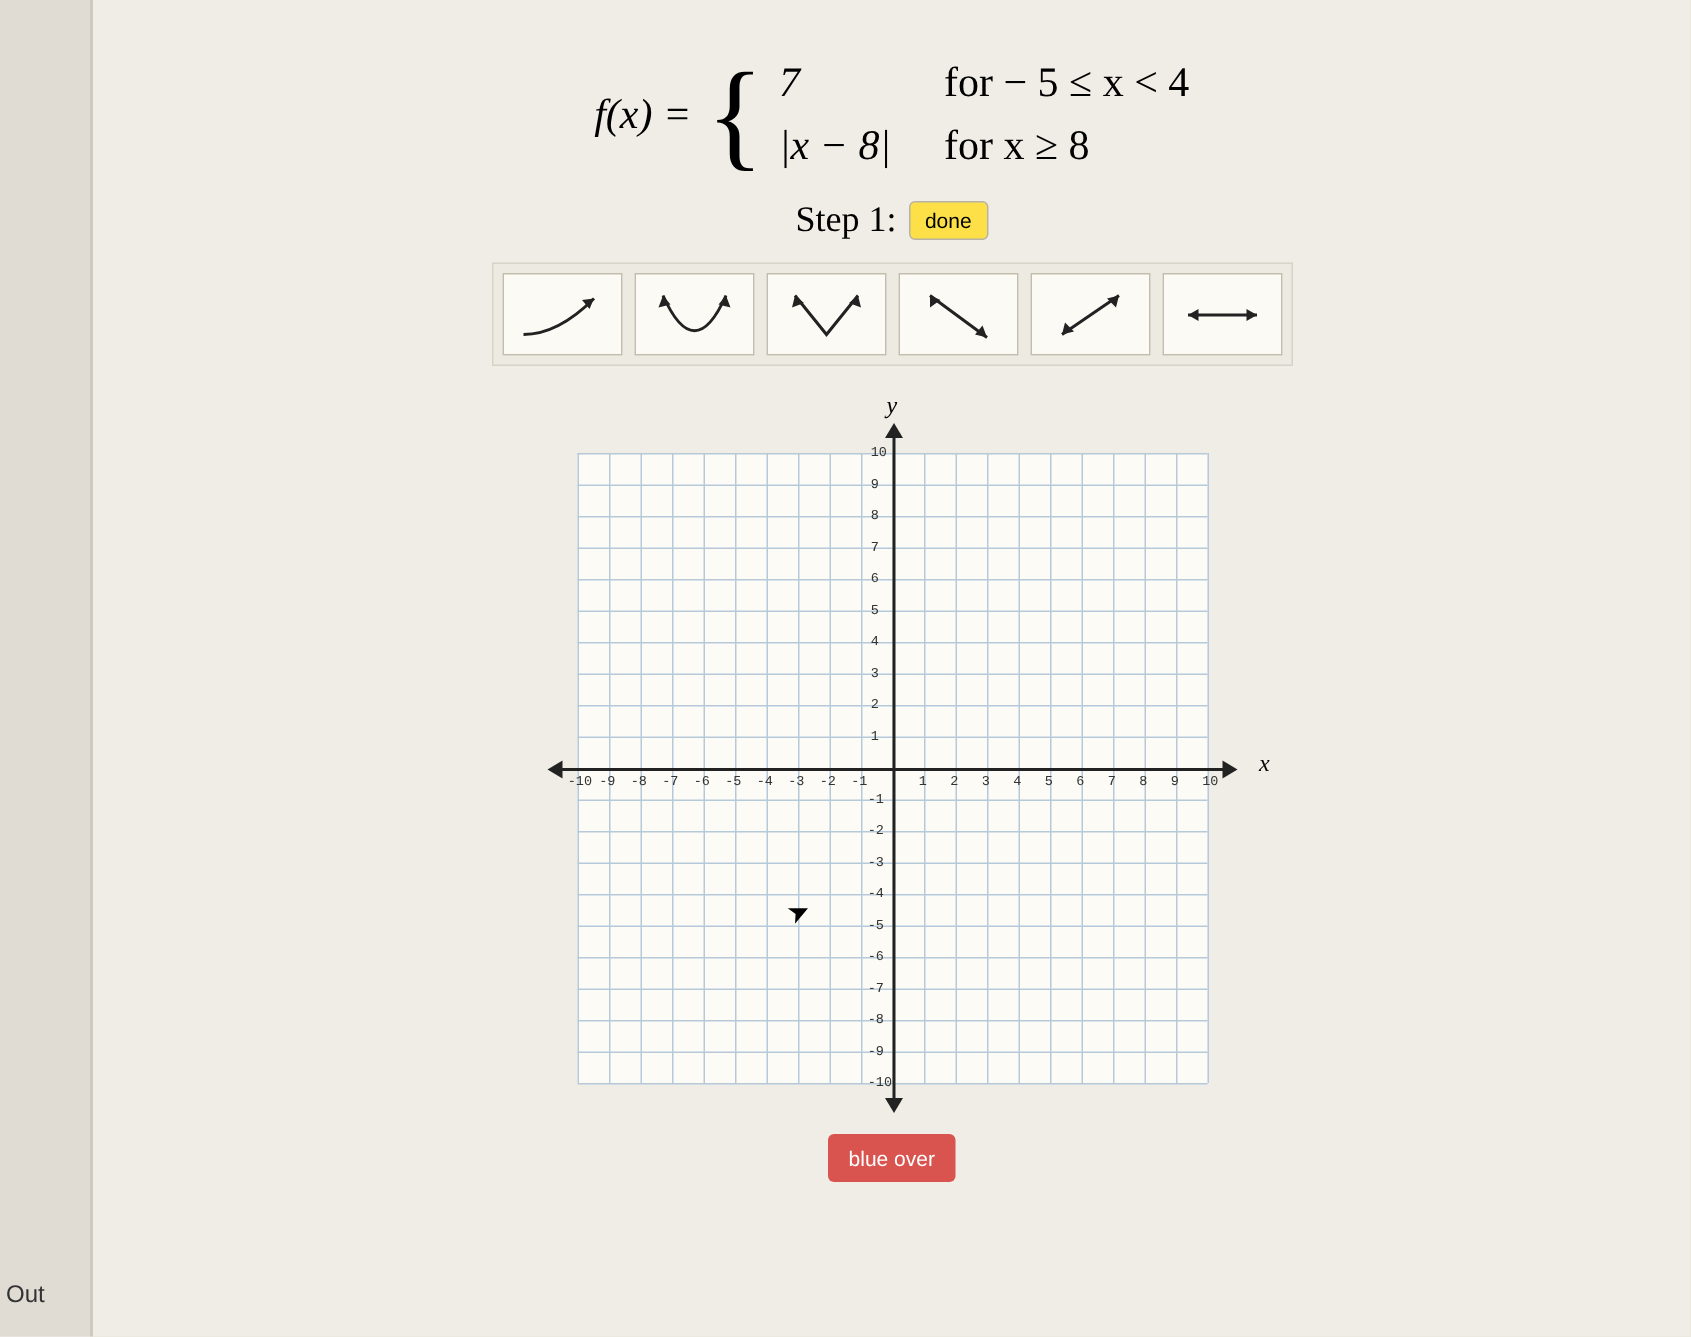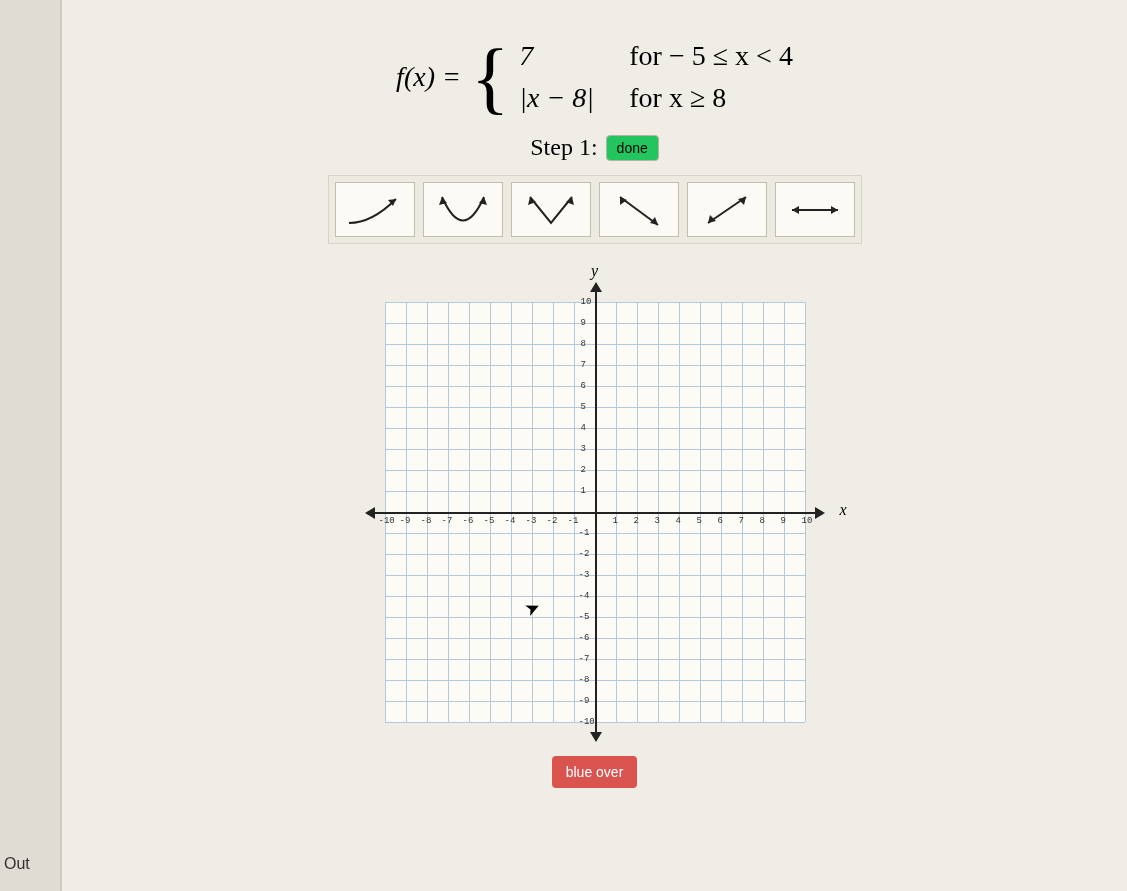--- a/index.html
+++ b/index.html
@@ -39,30 +39,30 @@
   }
   .eq-cases { display: flex; flex-direction: column; gap: 10px; }
   .eq-row { display: flex; align-items: center; }
   .eq-val { min-width: 110px; }
   .eq-cond { font-style: normal; }
 
   .step {
     font-size: 24px;
     margin-bottom: 14px;
     display: flex;
-    align-items: flex-end;
+    align-items: flex-start;
     gap: 8px;
     flex-wrap: wrap;
     justify-content: center;
   }
   .done-btn {
     font-family: Arial, sans-serif;
     font-size: 14px;
     padding: 4px 10px;
-    background: #22c55e;
+    background: #fde047;
     border: 1px solid #b8b3a7;
     border-radius: 4px;
     cursor: pointer;
   }
   .shape-row {
     display: flex;
     gap: 8px;
     margin-bottom: 18px;
     padding: 6px;
     background: #edeae2;

